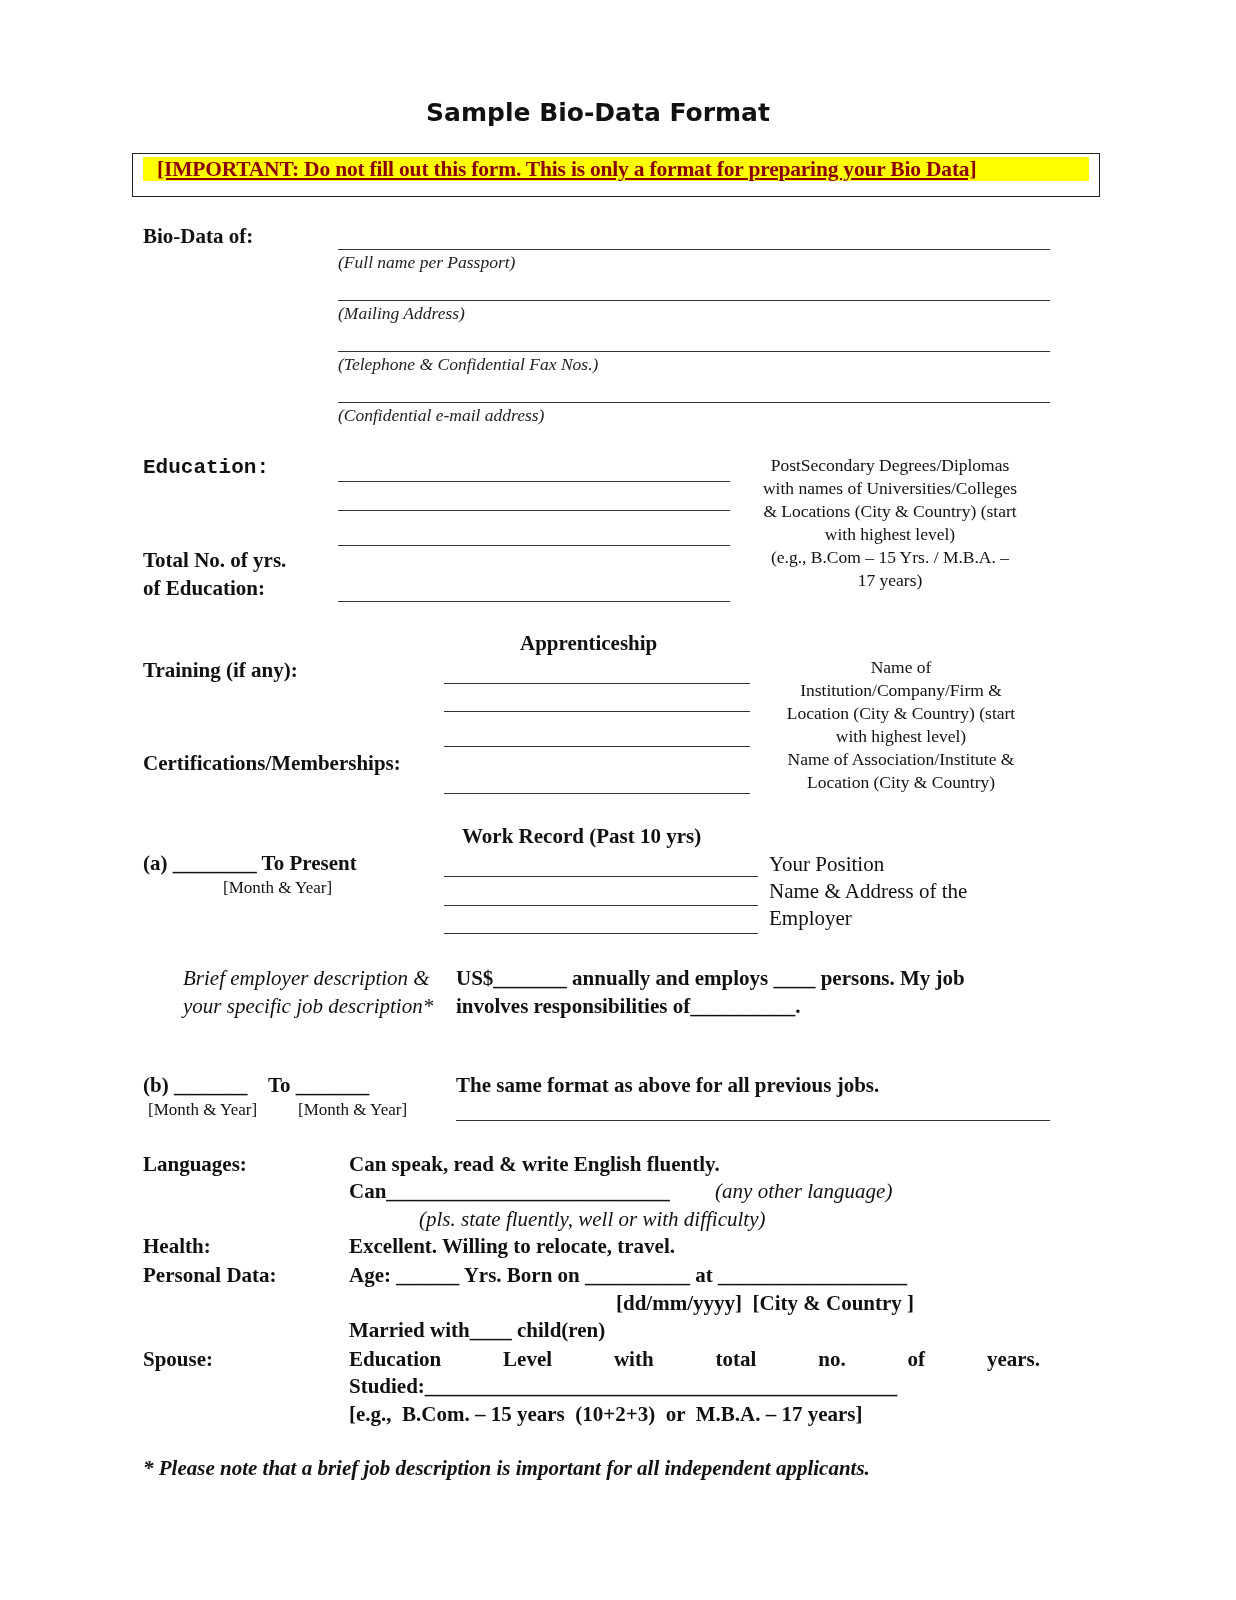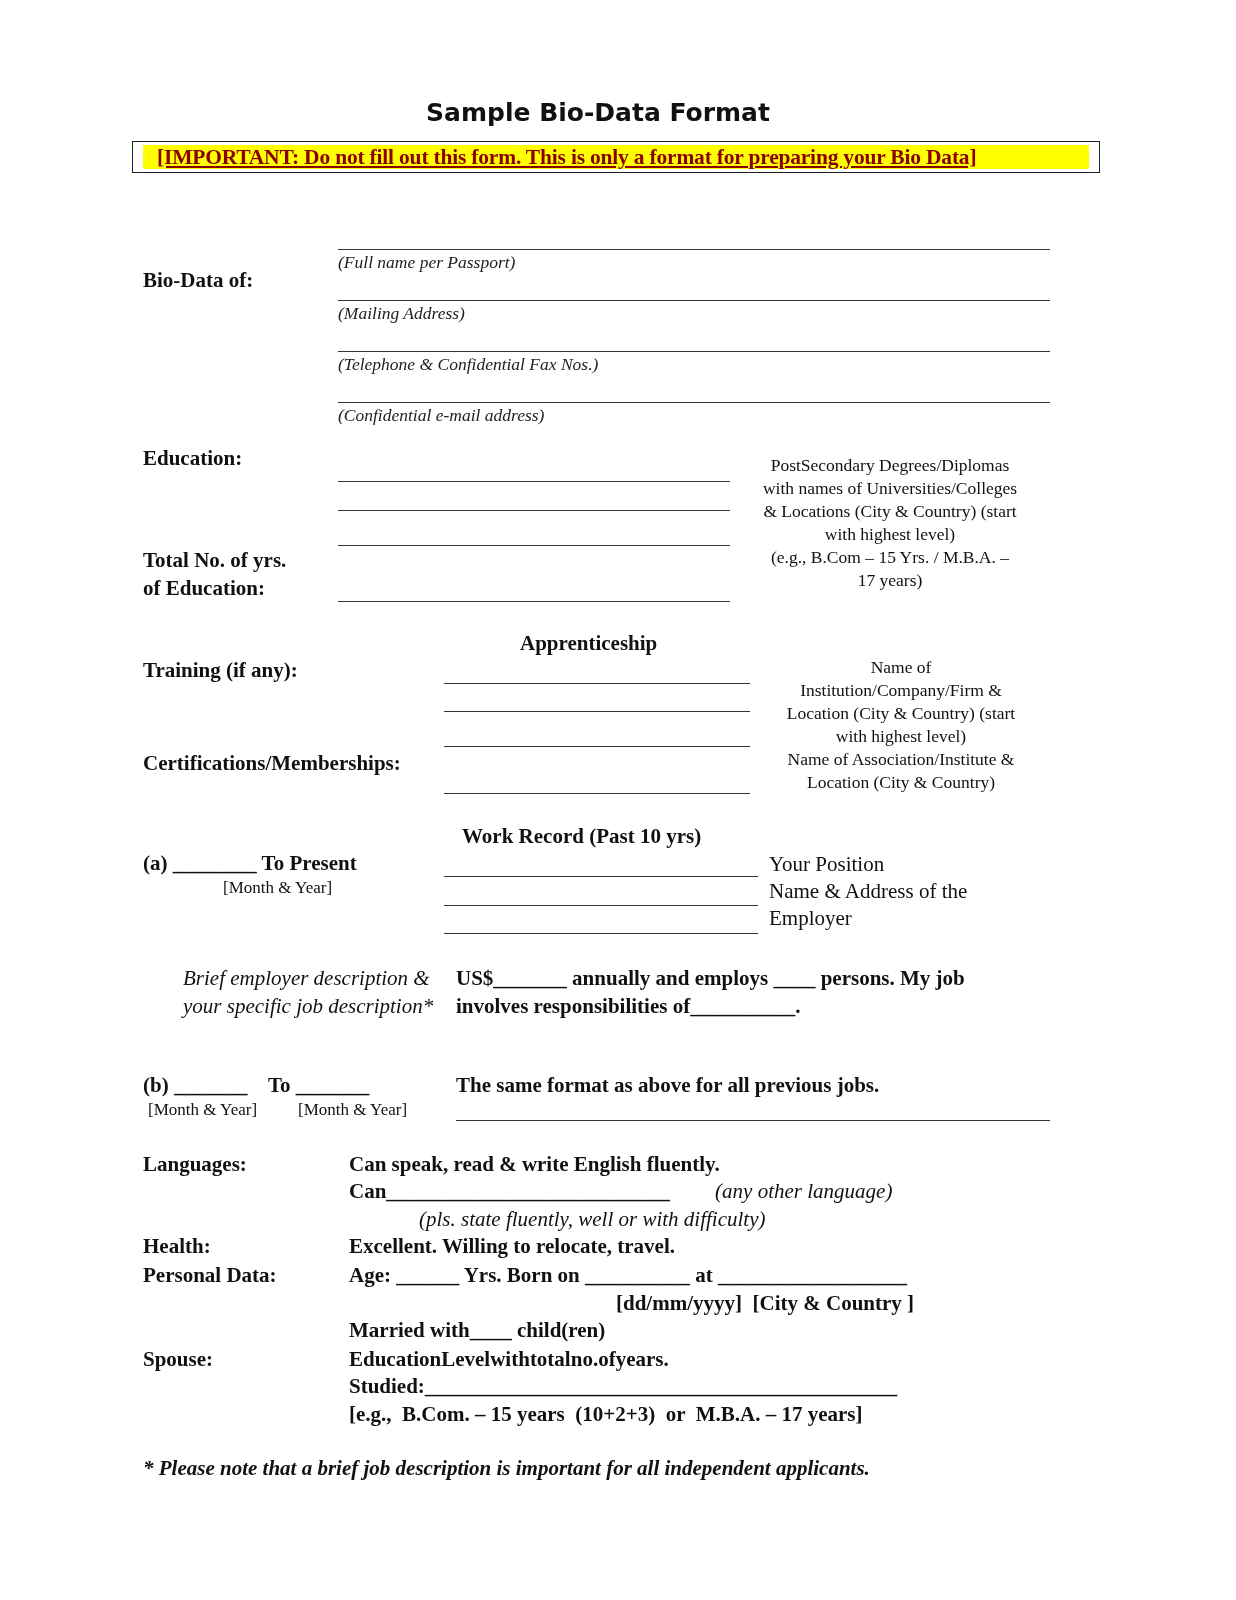--- a/index.html
+++ b/index.html
@@ -1,20 +1,20 @@
 <!DOCTYPE html>
 <html><head>
 <meta charset="utf-8">
 <style>
   html, body { margin:0; padding:0; background:#fff; }
   body { width:1236px; height:1600px; position:relative; overflow:hidden;
          font-family:"Liberation Serif", serif; color:#111; }
   .abs { position:absolute; white-space:nowrap; }
   .title { font-family:"DejaVu Sans", sans-serif; font-weight:bold; font-size:25px; left:0; width:1196px; text-align:center; top:98px; }
-  .banner { position:absolute; left:132px; top:141px; width:968px; height:32px; border:1.5px solid #222; box-sizing:border-box;padding-left:10px; }
+  .banner { position:absolute; left:132px; top:153px; width:968px; height:44px; border:1.5px solid #222; box-sizing:border-box;padding-left:10px; }
   .banner-inner { position:absolute; left:10px; top:3px; width:946px; height:24px; background:#ffff00; }
   .banner-text { position:absolute; left:14px; top:0px; font-size:21.5px; font-weight:bold; color:#8b0000; text-decoration:underline; letter-spacing:-0.2px; white-space:nowrap; }
   .lbl { font-weight:bold; font-size:21px; }
   .hint { font-style:italic; font-size:17.5px; color:#222; text-align:left; }
   .line { position:absolute; height:0; border-top:1.5px solid #333; }
   .side { font-size:17.5px; text-align:center; line-height:23px; white-space:normal; }
   .bold { font-weight:bold; font-size:21px; }
   .small { font-size:17px; }
   .ital { font-style:italic;margin-left:40px; }
 </style>
@@ -22,31 +22,31 @@
 <body>
 
 <div class="abs title">Sample Bio-Data Format</div>
 
 <div class="banner">
   <div class="banner-inner">
     <span class="banner-text">[IMPORTANT: Do not fill out this form. This is only a format  for preparing  your Bio Data]</span>
   </div>
 </div>
 
-<div class="abs lbl" style="left:143px;top:224px;margin-top:44px;">Bio-Data of:</div>
+<div class="abs lbl" style="left:143px;top:224px;">Bio-Data of:</div>
 <div class="line" style="left:338px;top:249px;width:712px;"></div>
 <div class="abs hint" style="left:338px;width:712px;top:252px;">(Full name per Passport)</div>
 <div class="line" style="left:338px;top:300px;width:712px;"></div>
 <div class="abs hint" style="left:338px;width:712px;top:303px;">(Mailing Address)</div>
 <div class="line" style="left:338px;top:351px;width:712px;"></div>
 <div class="abs hint" style="left:338px;width:712px;top:354px;">(Telephone &amp; Confidential Fax Nos.)</div>
 <div class="line" style="left:338px;top:402px;width:712px;"></div>
 <div class="abs hint" style="left:338px;width:712px;top:405px;">(Confidential e-mail address)</div>
 
-<div class="abs lbl" style="left:143px;top:446px;">Education:</div>
+<div class="abs lbl" style="left:143px;top:456px;font-family:Liberation Mono, monospace;">Education:</div>
 <div class="line" style="left:338px;top:481px;width:392px;"></div>
 <div class="line" style="left:338px;top:510px;width:392px;"></div>
 <div class="line" style="left:338px;top:545px;width:392px;"></div>
 <div class="line" style="left:338px;top:601px;width:392px;"></div>
 <div class="abs lbl" style="left:143px;top:548px;">Total No. of yrs.</div>
 <div class="abs lbl" style="left:143px;top:576px;">of Education:</div>
 <div class="abs side" style="left:738px;width:304px;top:454px;">
   <div>PostSecondary  Degrees/Diplomas</div>
   <div>with names of Universities/Colleges</div>
   <div>&amp; Locations (City &amp; Country)  (start</div>
@@ -107,21 +107,21 @@
 
 <div class="abs lbl" style="left:143px;top:1234px;">Health:</div>
 <div class="abs bold" style="left:349px;top:1234px;">Excellent.  Willing to relocate,  travel.</div>
 
 <div class="abs lbl" style="left:143px;top:1263px;">Personal Data:</div>
 <div class="abs bold" style="left:349px;top:1263px;white-space:pre;">Age: ______ Yrs. Born on __________ at __________________</div>
 <div class="abs bold" style="left:616px;top:1291px;white-space:pre;">[dd/mm/yyyy]  [City &amp; Country ]</div>
 <div class="abs bold" style="left:349px;top:1318px;">Married with____ child(ren)</div>
 
 <div class="abs lbl" style="left:143px;top:1347px;">Spouse:</div>
-<div class="abs bold" style="left:349px;top:1347px;width:691px;display:flex;justify-content:flex-start;">
+<div class="abs bold" style="left:349px;top:1347px;width:691px;display:flex;justify-content:space-between;">
   <span>Education</span>
   <span>Level</span>
   <span>with</span>
   <span>total</span>
   <span>no.</span>
   <span>of</span>
   <span>years.</span>
 </div>
 <div class="abs bold" style="left:349px;top:1374px;">Studied:_____________________________________________</div>
 <div class="abs bold" style="left:349px;top:1402px;white-space:pre;">[e.g.,  B.Com. – 15 years  (10+2+3)  or  M.B.A. – 17 years]</div>

